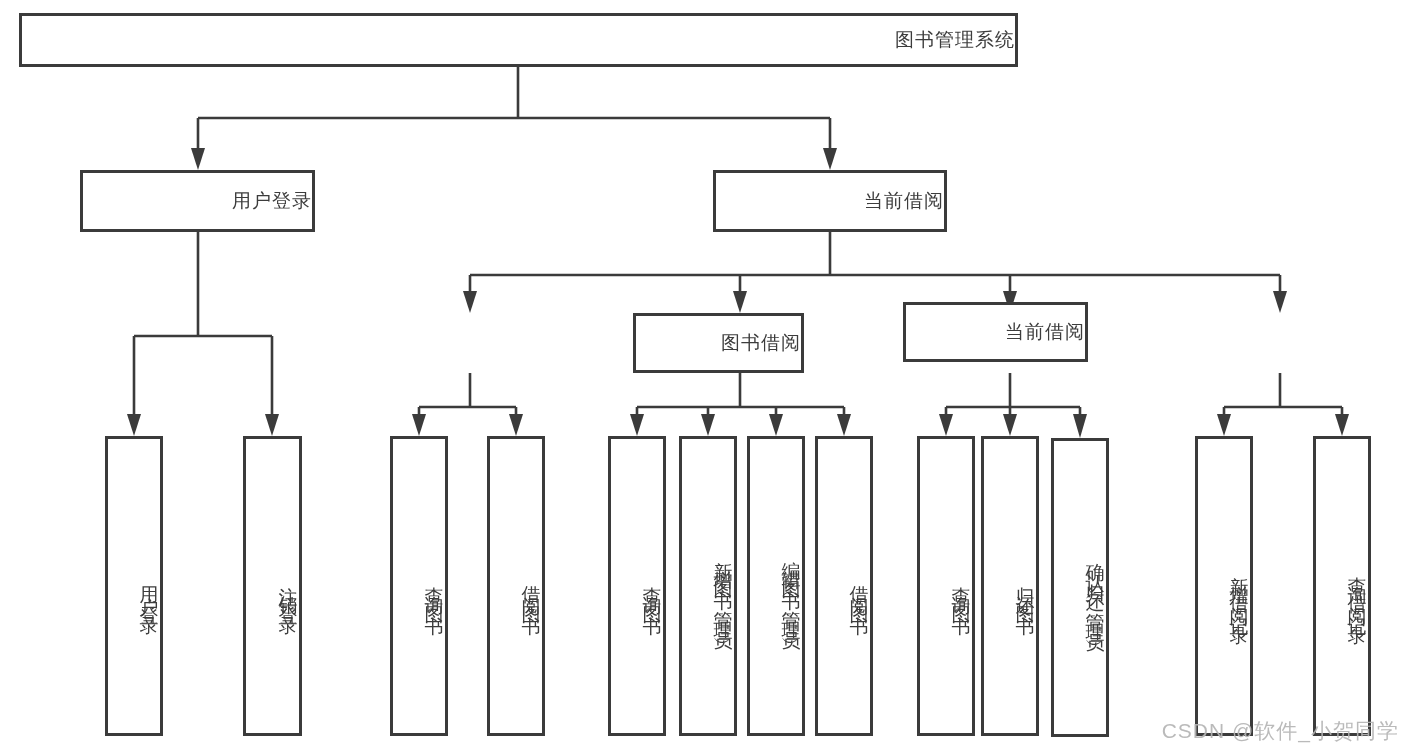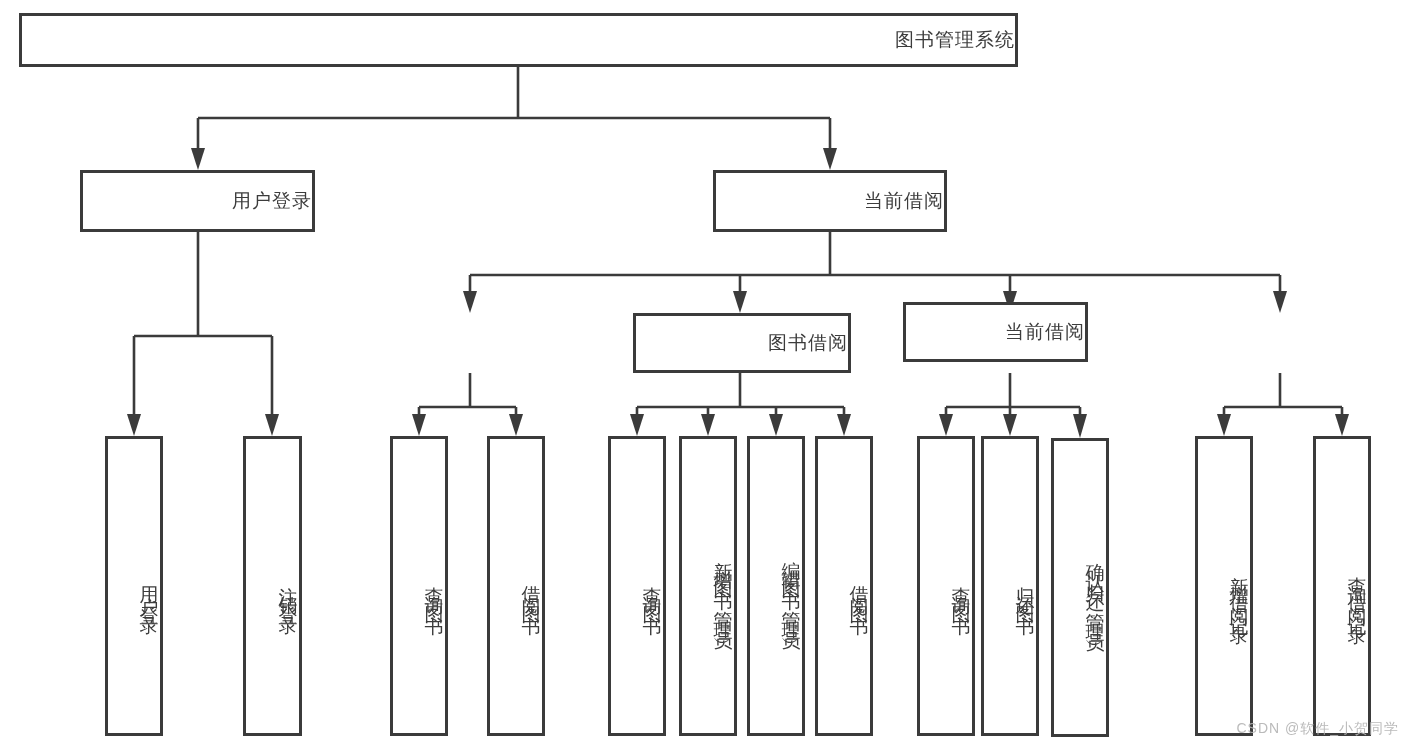--- a/index.html
+++ b/index.html
@@ -39,22 +39,22 @@
   .leaf .vtext{
     writing-mode:vertical-rl;
     text-orientation:mixed;
     letter-spacing:10px;
     line-height:1.15;
     margin-bottom:-10px; 
     white-space:nowrap;
   }
   .watermark{
     position:absolute;
-    right:6px;bottom:9px;
-    font-size:14px;
+    right:6px;bottom:2px;
+    font-size:21px;
     letter-spacing:1px;
     color:var(--watermark);
     opacity:.92;
     z-index:10;
     pointer-events:none;
     margin-left:40px;
   }
 </style>
 </head>
 <body>
@@ -141,21 +141,21 @@
     <span>图书管理系统</span>
   </div>
 
   <div class="box" style="left:80px;top:170px;width:235px;height:62px">
     <span>用户登录</span>
   </div>
   <div class="box" style="left:713px;top:170px;width:234px;height:62px">
     <span>当前借阅</span>
   </div>
 
-  <div class="box" style="left:633px;top:313px;width:218px;height:60px">
+  <div class="box" style="left:633px;top:313px;width:171px;height:60px">
     <span>图书借阅</span>
   </div>
   <div class="box" style="left:903px;top:302px;width:185px;height:60px">
     <span>当前借阅</span>
   </div>
 
   <div class="box leaf" style="left:105px;top:436px;width:58px;height:300px">
     <span class="vtext">用户登录</span>
   </div>
   <div class="box leaf" style="left:243px;top:436px;width:59px;height:300px">

